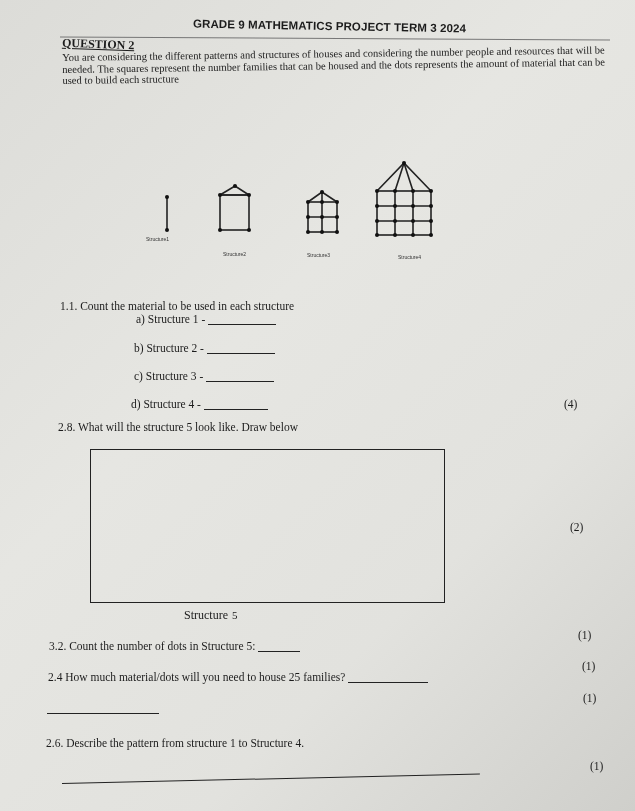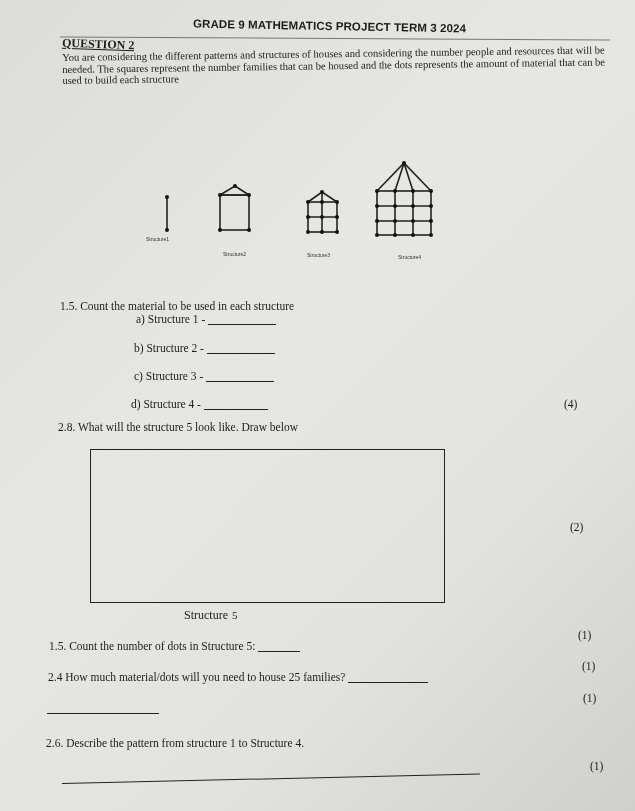--- a/index.html
+++ b/index.html
@@ -86,21 +86,21 @@
         <circle cx="255" cy="80" r="2"></circle>
         <circle cx="273" cy="80" r="2"></circle>
         <circle cx="291" cy="80" r="2"></circle>
     </g>
   </svg>
   <div class="abs slabel" style="left:146px; top:236px;">Structure1</div>
   <div class="abs slabel" style="left:223px; top:251px;">Structure2</div>
   <div class="abs slabel" style="left:307px; top:252px;">Structure3</div>
   <div class="abs slabel" style="left:398px; top:254px;">Structure4</div>
 
-  <div class="abs q" style="left:60px; top:300px;">1.5. Count the material to be used in each structure</div>
+  <div class="abs q" style="left:60px; top:300px;">1.1. Count the material to be used in each structure</div>
   <div class="abs q" style="left:136px; top:313px;">
     <span>a) Structure 1 -</span>
     <span class="blank" style="width:68px;"></span>
   </div>
   <div class="abs q" style="left:134px; top:342px;">
     <span>b) Structure 2 -</span>
     <span class="blank" style="width:68px;"></span>
   </div>
   <div class="abs q" style="left:134px; top:370px;">
     <span>c) Structure 3 -</span>
@@ -114,21 +114,21 @@
 
   <div class="abs q" style="left:58px; top:421px;">2.8. What will the structure 5 look like. Draw below</div>
   <div class="abs drawbox"></div>
   <div class="abs" style="left:184px; top:605px;">
     <span style="font-size:12px;">Structure</span>
     <span style="font-size:11px;">5</span>
   </div>
   <div class="abs mark" style="left:570px; top:521px;">(2)</div>
 
   <div class="abs q" style="left:49px; top:640px;">
-    <span>1.5. Count the number of dots in Structure 5:</span>
+    <span>3.2. Count the number of dots in Structure 5:</span>
     <span class="blank" style="width:42px;"></span>
   </div>
   <div class="abs mark" style="left:578px; top:629px;">(1)</div>
 
   <div class="abs q" style="left:48px; top:671px;">
     <span>2.4 How much material/dots will you need to house 25 families?</span>
     <span class="blank" style="width:80px;"></span>
   </div>
   <div class="abs mark" style="left:582px; top:660px;">(1)</div>
 

